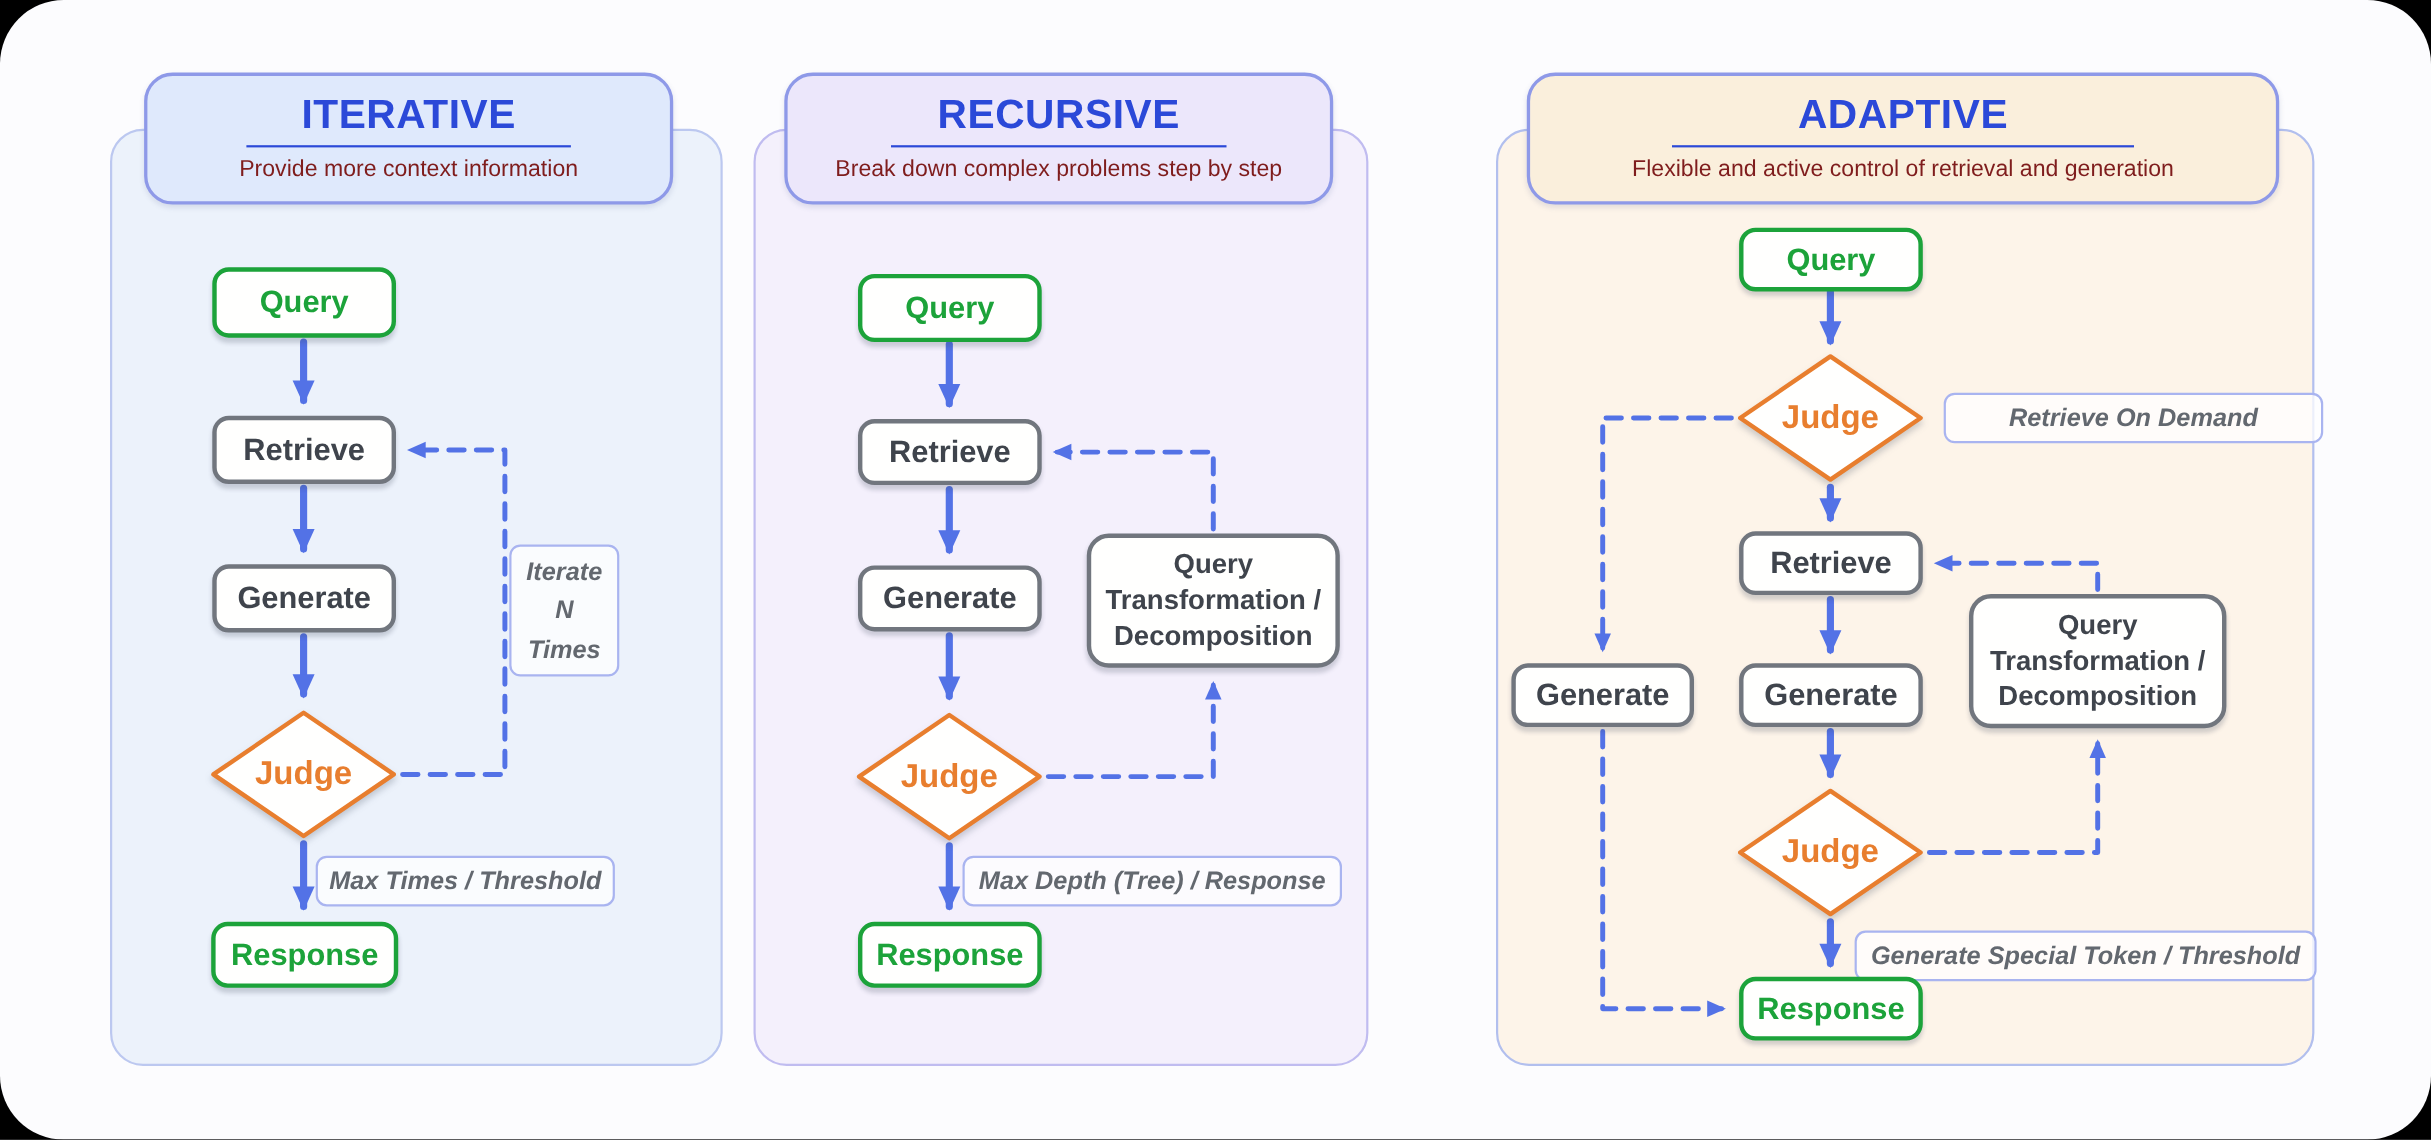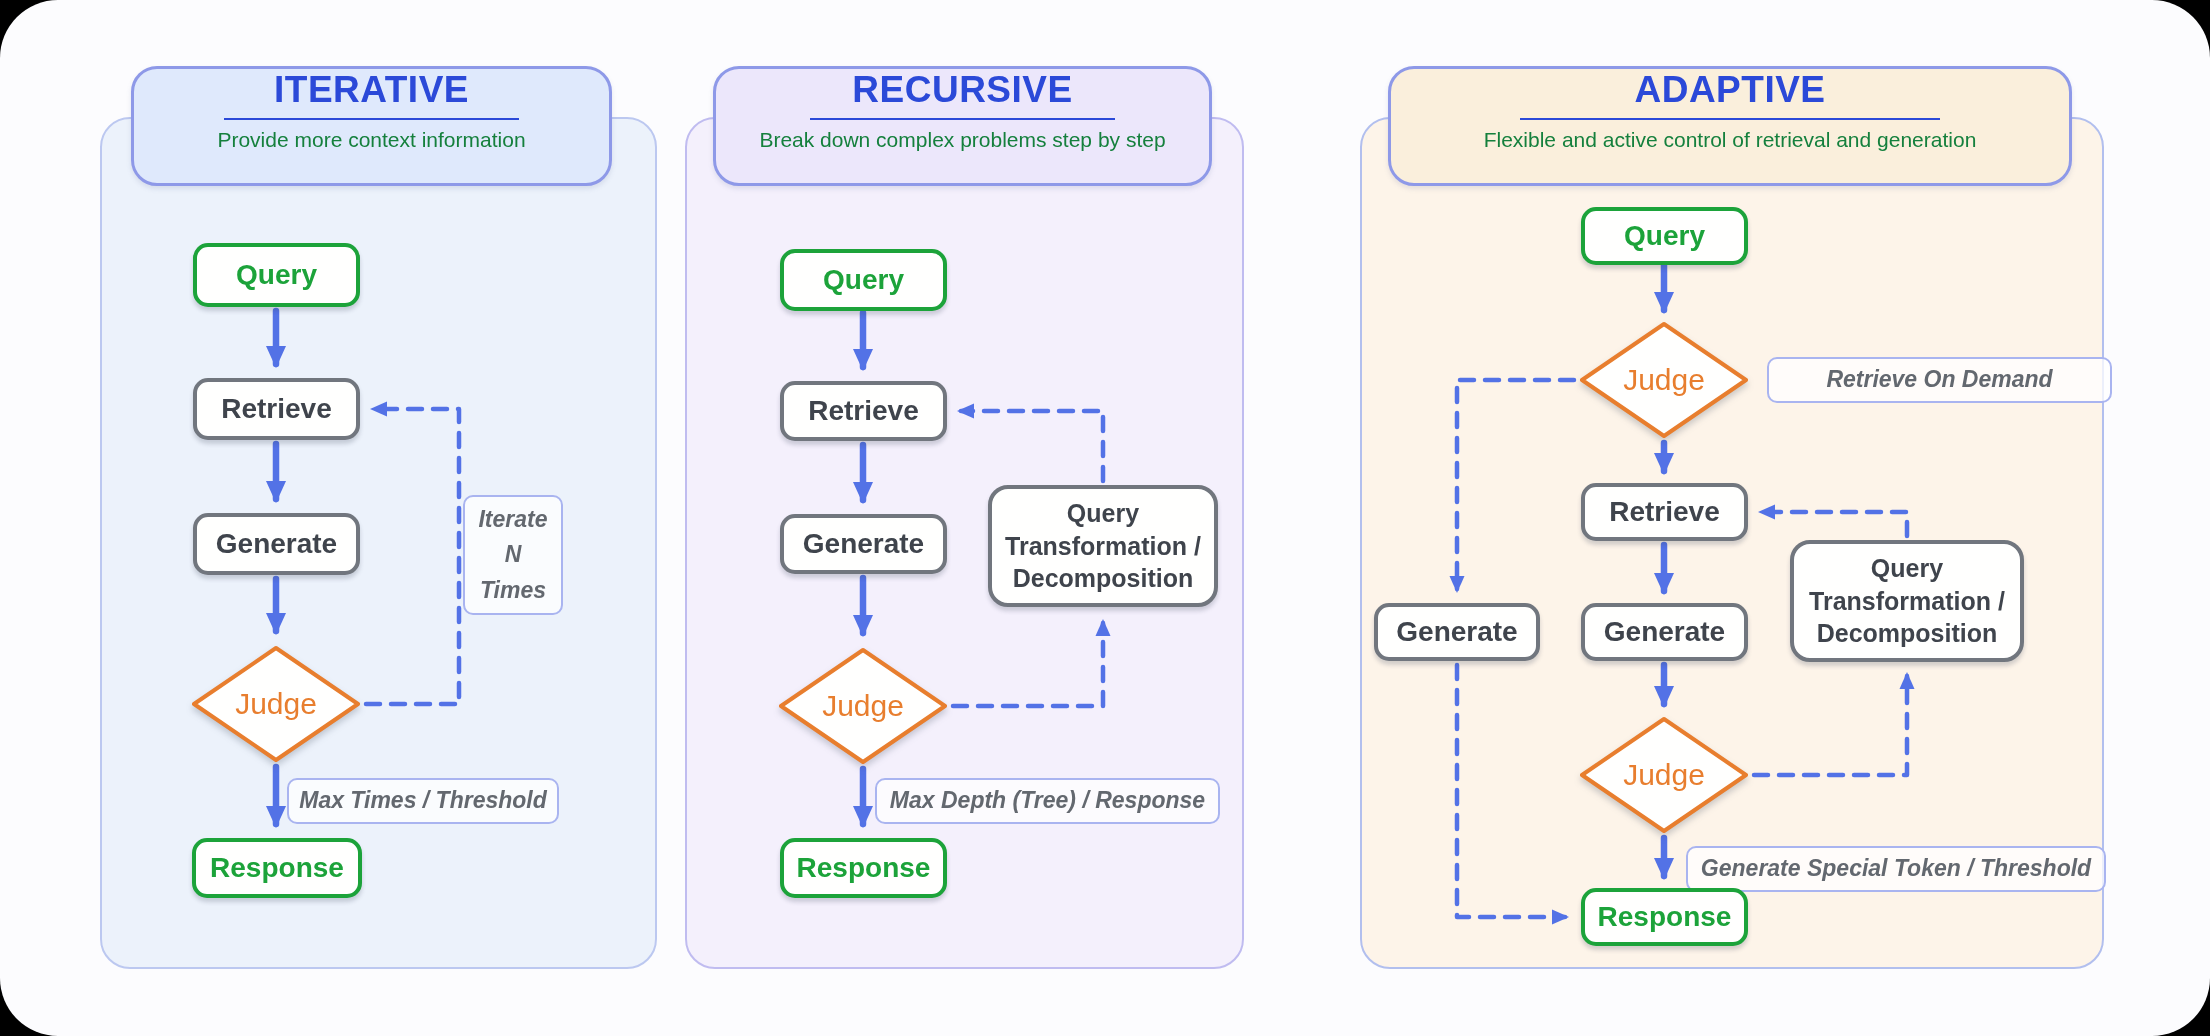--- a/index.html
+++ b/index.html
@@ -7,43 +7,43 @@
   #canvas{position:relative;width:2210px;height:1036px;background:#fcfcfe;border-radius:58px;overflow:hidden;}
 
   .panel{position:absolute;border-radius:30px;border:2.5px solid;z-index:0;}
   .panel.p1{background:#ecf2fb;border-color:#bcc8f0;}
   .panel.p2{background:#f4f0fc;border-color:#c0bcf0;}
   .panel.p3{background:#fdf4e9;border-color:#b2bfee;}
 
   #wires{position:absolute;left:0;top:0;z-index:1;}
 
   .header{position:absolute;z-index:3;border:3px solid #8e99e8;border-radius:26px;
-          text-align:center;box-sizing:border-box;
+          text-align:center;box-sizing:border-box;padding-top:14px;
           box-shadow:0 3px 5px rgba(90,100,150,.15);}
   .header.h1{background:#dfe9fc;}
   .header.h2{background:#ece7fb;}
   .header.h3{background:#faefdc;}
   .ptitle{font-size:37px;font-weight:bold;color:#2b49d8;letter-spacing:.5px;}
   .hline{height:2px;background:#2b49d8;width:62%;margin:7px auto 8px auto;}
-  .psub{font-size:21px;color:#15803d;}
+  .psub{font-size:21px;color:#7f1d1d;}
 
   .node{position:absolute;z-index:2;background:#fffffe;box-sizing:border-box;
         display:flex;align-items:center;justify-content:center;text-align:center;
         border-radius:15px;border:4px solid #71767e;
         font-weight:bold;font-size:28px;color:#3f444c;
         box-shadow:0 4px 4px rgba(60,70,90,.22);}
   .node.green{border-color:#1ca33a;color:#1ca33a;}
   .node.big{border-radius:20px;font-size:25px;line-height:1.3;}
 
   .diamond{position:absolute;z-index:2;}
   .diamond svg{position:absolute;left:0;top:0;width:100%;height:100%;overflow:visible;
                filter:drop-shadow(0 4px 3px rgba(60,70,90,.25));}
   .diamond polygon{fill:#fffffe;stroke:#e87e2e;stroke-width:4;stroke-linejoin:round;}
   .dlabel{position:absolute;inset:0;display:flex;align-items:center;justify-content:center;
-          font-weight:normal;font-size:30px;color:#e87e2e;}
+          font-weight:bold;font-size:30px;color:#e87e2e;}
 
   .note{position:absolute;z-index:2;background:rgba(255,255,255,.75);box-sizing:border-box;
         border:2px solid #a9b4f0;border-radius:10px;
         display:flex;flex-direction:column;align-items:center;justify-content:center;
         font-style:italic;font-size:23px;color:#63686f;line-height:1.55;text-align:center;font-weight:bold;}
 </style>
 </head>
 <body>
 
 <div id="canvas">

